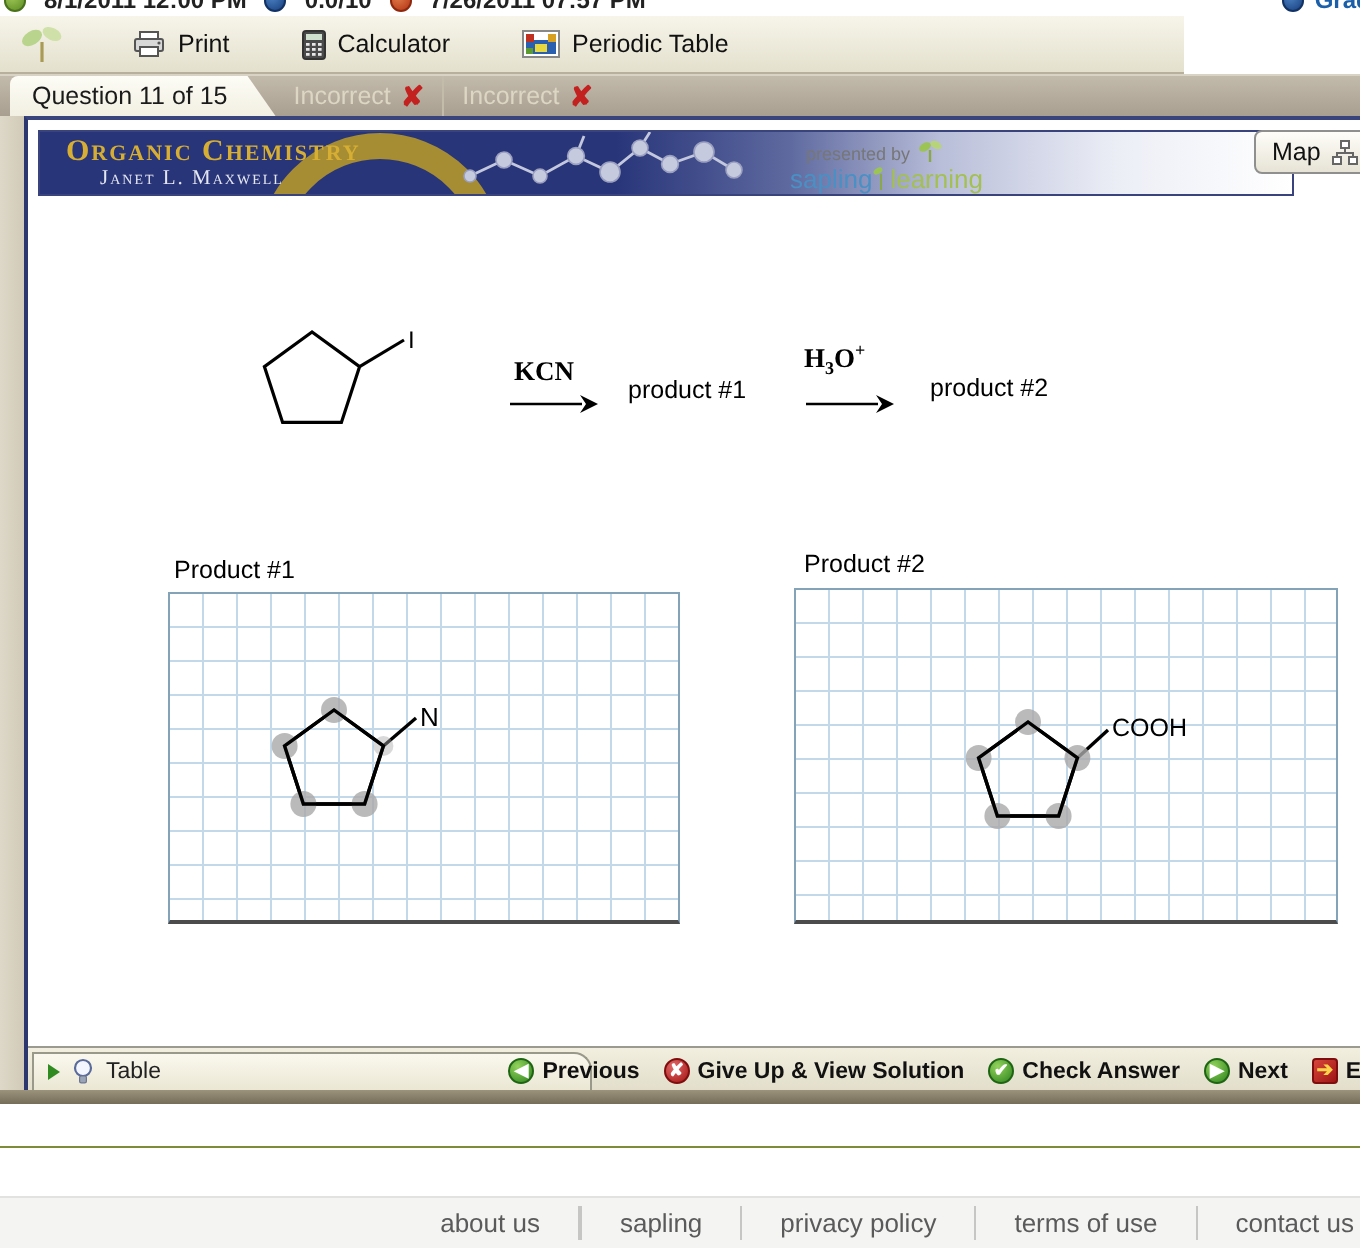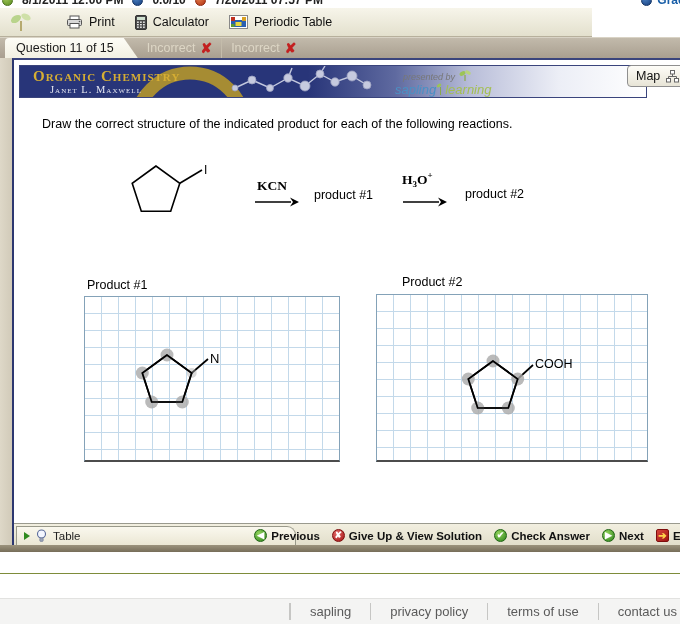--- a/index.html
+++ b/index.html
@@ -17,21 +17,21 @@
   .dot-red   { background:radial-gradient(circle at 35% 30%, #e07a4a, #b33312); border:1px solid #8d280e;}
   .grade-wrap { margin-left:auto; margin-right:8px; display:flex; align-items:center; gap:5px;
     color:#1a5fa8; }
 
   
   .toolbar { position:absolute; top:8px; left:0; width:592px; height:29px;
     background:linear-gradient(#f7f5ea,#e3e0cd); border-bottom:1px solid #b7b09c;
     display:flex; align-items:center; }
   .sapling-logo { margin-left:8px; width:26px; height:24px; }
   .tb-btn { display:flex; align-items:center; gap:6px; font-size:12.5px; color:#111;
-    margin-left:20px; cursor:default; }
+    margin-left:36px; cursor:default; }
   .tb-btn:first-of-type { margin-left:32px; }
 
   
   .tabbar { position:absolute; top:37px; left:0; width:680px; height:21px;
     background:linear-gradient(#c2baab,#a99f90); border-top:1px solid #d9d3c5;
     display:flex; align-items:flex-end; }
   .tab-active { height:20px; margin-left:5px; background:linear-gradient(#fdfcf6,#f2f0e2);
     font-size:12.5px; color:#1a1a1a; display:flex; align-items:center;
     padding:0 24px 0 11px; border-radius:4px 0 0 0;
     clip-path:polygon(0 0, calc(100% - 14px) 0, 100% 100%, 0 100%); }
@@ -53,21 +53,21 @@
     border:1px solid #3a447c;
     background:linear-gradient(90deg,#283579 0%,#283579 46%,#5f6aa0 60%,#b9bed9 72%,#eceef6 86%,#ffffff 100%);
     overflow:hidden; }
   .banner svg.deco { position:absolute; left:0; top:0; }
   .banner-titles { position:absolute; left:13px; top:2px; z-index:2; }
   .banner-title { font-family:"Liberation Serif", serif; font-variant:small-caps;
     font-weight:bold; font-size:15px; letter-spacing:1px; color:#d6ae33; line-height:1.1; }
   .banner-sub { font-family:"Liberation Serif", serif; font-variant:small-caps;
     font-size:10.5px; letter-spacing:1px; color:#e4e6f0; margin-left:17px; line-height:1; }
   .presented { position:absolute; left:375px; top:3px; z-index:2; font-size:9px; color:#777;
-    display:flex; flex-direction:column;font-style:italic; }
+    display:flex; flex-direction:column; }
   .presented .row1 { display:flex; align-items:flex-end; gap:3px; margin-left:8px; }
   .presented .row2 { display:flex; align-items:flex-start; font-size:13px; margin-top:0px; }
   .brand-blue { color:#4a90c4; }
   .brand-green { color:#a4bf52; }
   .map-btn { position:absolute; left:613px; top:5px; width:74px; height:22px;
     background:linear-gradient(#fefdf8,#e7e4d6); border:1px solid #8f8f8f; border-radius:4px;
     display:flex; align-items:center; gap:6px; padding:0 8px; font-size:12.5px; color:#111; z-index:3; }
 
   
   .question { position:absolute; left:28px; top:57px; font-size:12.5px; color:#000; }
@@ -246,21 +246,20 @@
       <div class="map-btn">
         <span>Map</span>
         <svg width="13" height="13" viewBox="0 0 13 13">
           <rect x="4.5" y="0.5" width="4" height="3.5" fill="#fff" stroke="#666"></rect>
           <rect x="0.5" y="8.5" width="4" height="3.5" fill="#fff" stroke="#666"></rect>
           <rect x="8.5" y="8.5" width="4" height="3.5" fill="#fff" stroke="#666"></rect>
           <path d="M6.5 4 L6.5 6.5 M2.5 8.5 L2.5 6.5 L10.5 6.5 L10.5 8.5" stroke="#666" fill="none"></path>
         </svg>
       </div>
 
-      <div class="question">Draw the correct structure of the indicated product for each of the following reactions.</div>
 
       <svg class="rx-svg" width="110" height="65" viewBox="0 0 110 65">
         <polygon points="32,6 8.2,23.3 17.3,51.2 46.7,51.2 55.8,23.3" fill="none" stroke="#000" stroke-width="1.6"></polygon>
         <line x1="55.8" y1="23.3" x2="78" y2="10" stroke="#000" stroke-width="1.6"></line>
         <text x="80" y="14" font-size="12" font-family="Liberation Sans, sans-serif">I</text>
       </svg>
       <span class="rx-reagent" style="left:243px; top:118px;">KCN</span>
       <svg class="rx-arrow" style="left:241px; top:136px;" width="44" height="12" viewBox="0 0 44 12">
         <line x1="0" y1="6" x2="36" y2="6" stroke="#000" stroke-width="1.3"></line>
         <polygon points="35,1.5 44,6 35,10.5 38,6" fill="#000"></polygon>
@@ -286,21 +285,21 @@
             <circle cx="66.7" cy="105" r="6.5"></circle>
               <circle cx="97.3" cy="105" r="6.5"></circle>
             <circle cx="106.7" cy="76" r="5" opacity="0.55"></circle>
           </g>
           <polygon points="82,58 57.3,76 66.7,105 97.3,105 106.7,76" fill="none" stroke="#000" stroke-width="1.7"></polygon>
           <text x="125" y="66" font-size="13" font-family="Liberation Sans, sans-serif">N</text>
         </svg>
       </div>
 
       <div class="prod-title" style="left:388px; top:215px;">Product #2</div>
-      <div class="draw-canvas" style="left:362px; top:234px; width:272px; height:168px;">
+      <div class="draw-canvas" style="left:383px; top:234px; width:272px; height:168px;">
         <svg width="272" height="168" viewBox="0 0 272 168">
           <polygon points="116,66 91.3,84 100.7,113 131.3,113 140.7,84" fill="none" stroke="#000" stroke-width="1.7"></polygon>
           <line x1="140.7" y1="84" x2="156" y2="70" stroke="#000" stroke-width="1.7"></line>
           <g fill="#a9a9a9" opacity="0.8">
             <circle cx="116" cy="66" r="6.5"></circle>
               <circle cx="91.3" cy="84" r="6.5"></circle>
             <circle cx="100.7" cy="113" r="6.5"></circle>
               <circle cx="131.3" cy="113" r="6.5"></circle>
             <circle cx="140.7" cy="84" r="6.5"></circle>
           </g>
@@ -341,20 +340,21 @@
           </span>
         </div>
       </div>
 
     </div>
   </div>
 
   <div class="divider-line"></div>
   <div class="footer">
     <div class="footer-row">
+      <span class="footer-cell">about us</span>
       <span class="vsep"></span>
       <span class="vsep"></span>
       <span class="footer-cell">sapling</span>
       <span class="vsep"></span>
       <span class="footer-cell">privacy policy</span>
       <span class="vsep"></span>
       <span class="footer-cell">terms of use</span>
       <span class="vsep"></span>
       <span class="footer-cell">contact us</span>
     </div>

